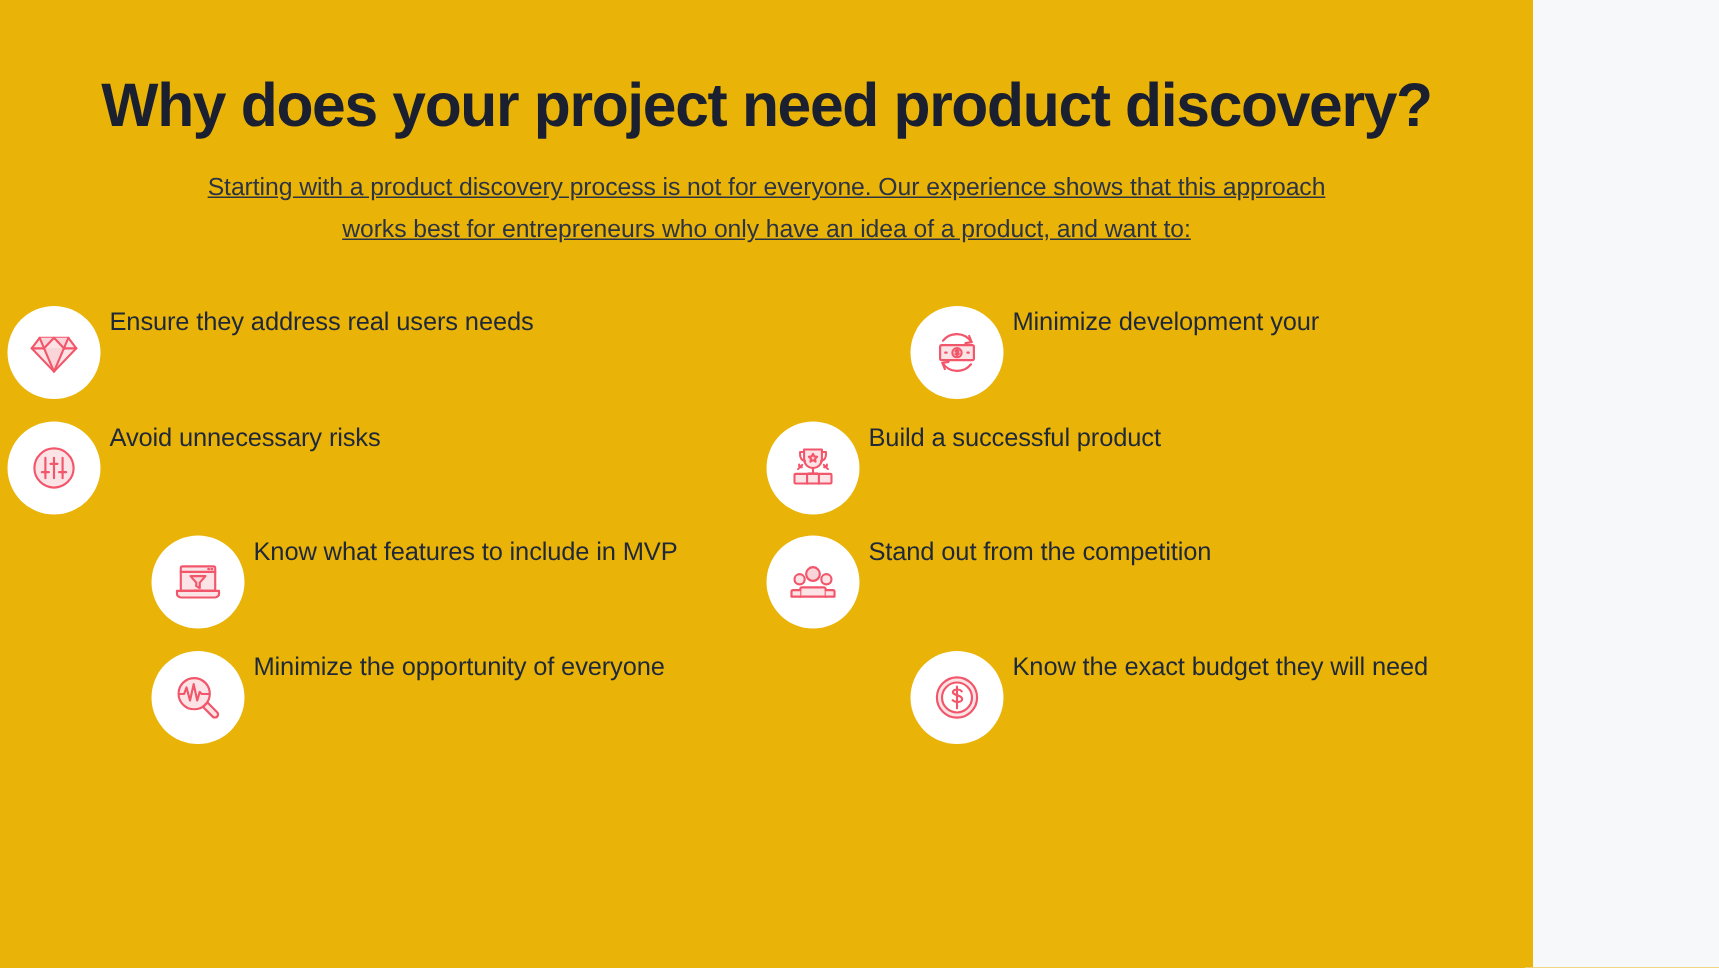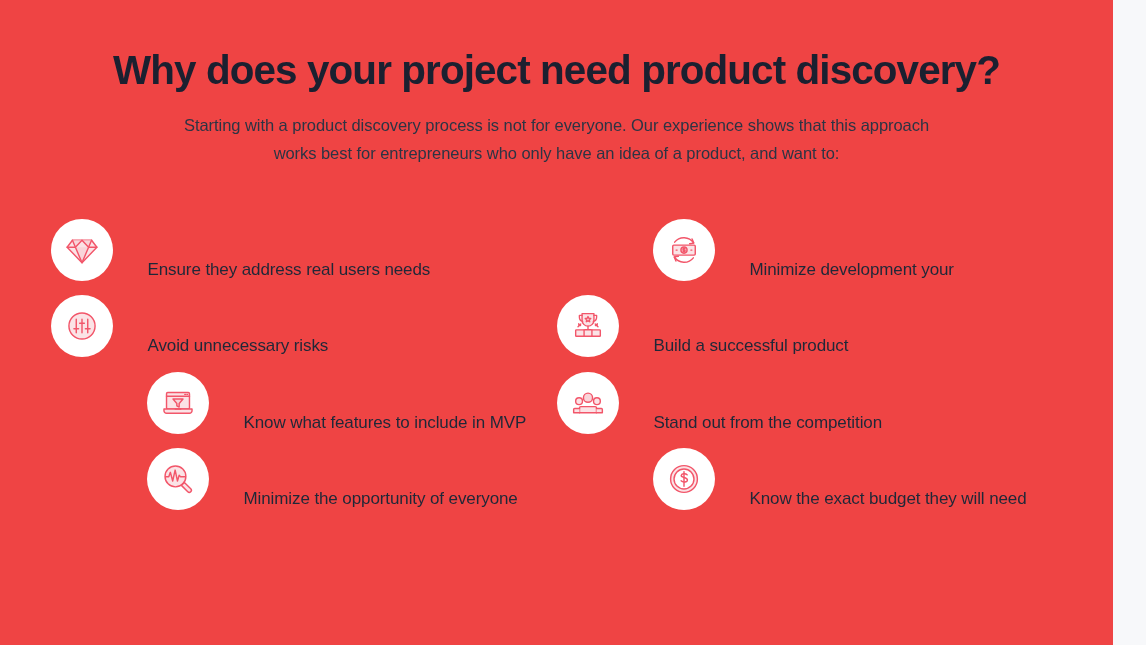--- a/index.html
+++ b/index.html
@@ -10,24 +10,24 @@
     overflow: hidden;
   }
 
   body {
     background: #f7f8fa;
     font-family: "Liberation Sans", sans-serif;
     -webkit-font-smoothing: antialiased;
   }
 
   .page {
-    width: 1113px;
+    width: 1022px;
     height: 645px;
     position: relative;
-    background: #ef4444;
+    background: #eab308;
   }
 
   
   .header {
     padding-top: 46px;
     text-align: center;
   }
 
   .page-title {
     font-size: 41px;
@@ -40,38 +40,39 @@
   }
 
   .subtitle {
     margin: 17px auto 0;
     width: 790px;
     font-size: 16.5px;
     line-height: 28px;
     color: #2c3444;
     font-weight: 400;
     letter-spacing: -0.05px;
+    text-decoration: underline;
   }
 
   
   .benefits {
     margin: 0 auto;
     padding-top: 37px;
     width: 1012px;
     display: grid;
     grid-template-columns: 1fr 1fr;
     column-gap: 0px;
     row-gap: 0px;
   }
 
   .benefit-item {
     display: flex;
-    align-items: flex-end;
+    align-items: flex-start;
     height: 76.5px;
-    gap: 35px;
+    gap: 6px;
   }
 
   .benefit-item.col-right { padding-left: 96px; }
   .benefit-item.col-left  { padding-left: 0px; }
 
   .icon-badge {
     width: 62px;
     height: 62px;
     min-width: 62px;
     border-radius: 50%;

